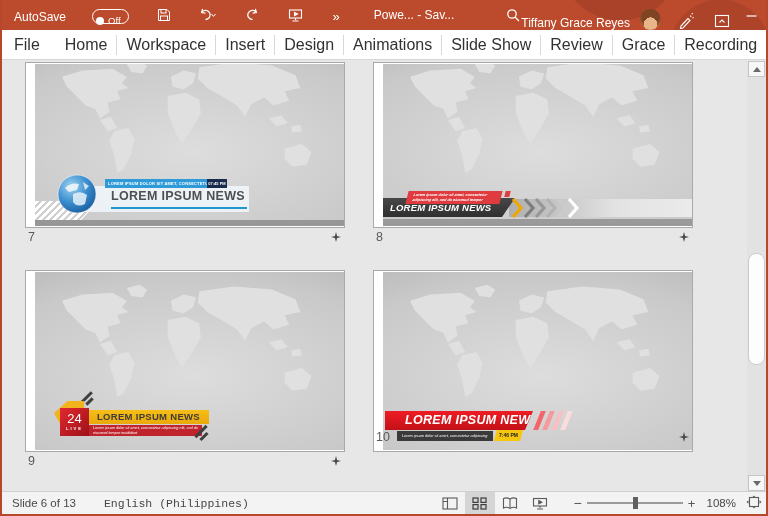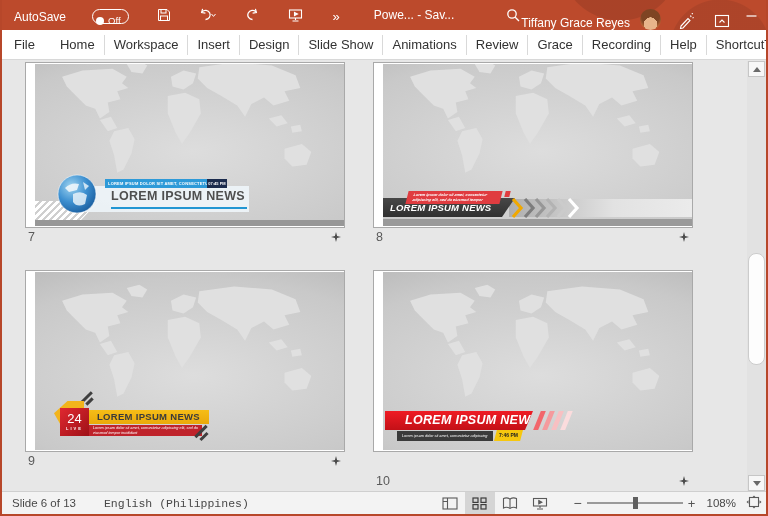--- a/index.html
+++ b/index.html
@@ -26,21 +26,21 @@
   .tb-avatar { width:21px; height:21px; border-radius:50%; margin-right:16px;
                background:radial-gradient(circle at 50% 72%, #e8b48a 0 36%, transparent 37%),
                           radial-gradient(circle at 50% 35%, #7e4423 0 52%, #c96f3b 78%, #a35427 100%); }
   .tb-pen { margin-right:18px; }
   .tb-ribbonopt { margin-right:6px; }
   .win-btn { width:29px; height:30px; display:flex; align-items:center; justify-content:center; }
 
   
   .tabsrow { position:absolute; left:0; top:30px; width:768px; height:30px; background:#ffffff;
              border-bottom:1px solid #d8d8d8; display:flex; align-items:center; }
-  .tab { font-size:13px; color:#323232; padding:0 9px; height:20px; display:flex; align-items:center;
+  .tab { font-size:16px; color:#323232; padding:0 9px; height:20px; display:flex; align-items:center;
          border-right:1px solid #d9d9d9; white-space:nowrap; }
   .tab.first { border-right:none; margin-right:4px; padding:0 12px; }
   .tab.last { border-right:1px solid #d9d9d9; }
 
   
   .content { position:absolute; left:0; top:61px; width:768px; height:430px; background:#e7e7e7; }
   .thumb { position:absolute; width:320px; background:#fff; border:1px solid #a9a9a9; padding:1px; overflow:hidden; }
   .thumb .clip { position:relative; width:316px; height:100%; overflow:hidden;margin-left:8px; }
   .slide-inner { position:absolute; left:0; width:316px; height:178px;
                  background:radial-gradient(130% 105% at 50% 58%, #dddddd 0%, #c9c9c9 52%, #a3a3a3 100%); overflow:hidden; }
@@ -239,22 +239,22 @@
       </span>
     </div>
   </div>
 
   <div class="tabsrow">
     <span class="tab first">File</span>
     <span class="tab">Home</span>
     <span class="tab">Workspace</span>
     <span class="tab">Insert</span>
     <span class="tab">Design</span>
+    <span class="tab">Animations</span>
     <span class="tab">Slide Show</span>
-    <span class="tab">Animations</span>
     <span class="tab">Review</span>
     <span class="tab">Grace</span>
     <span class="tab">Recording</span>
     <span class="tab">Help</span>
     <span class="tab last">ShortcutTo</span>
 
   </div>
 
   <div class="content">
 
@@ -353,21 +353,21 @@
           <div class="s10-banner">LOREM IPSUM NEWS</div>
           <div class="s10-stripe" style="left:154px; background:#f2666b;"></div>
           <div class="s10-stripe" style="left:163px; background:#f59a9d;"></div>
           <div class="s10-stripe" style="left:172px; background:#f8c0c2;"></div>
           <div class="s10-stripe" style="left:181px; background:#fbdcdd;"></div>
           <div class="s10-sub">Lorem ipsum dolor sit amet, consectetur adipiscing</div>
           <div class="s10-time">7:46 PM</div>
         </div>
       </div>
     </div>
-    <div class="slide-label" style="left:371px; top:412px;">
+    <div class="slide-label" style="left:371px; top:368px;">
       <span class="slide-number">10</span>
       <span class="anim-star"></span>
     </div>
 
     <div class="vscroll">
       <div class="vs-btn vs-up">
           <span class="tri-up"></span>
         </div>
       <div class="vs-thumb"></div>
       <div class="vs-btn vs-down">

